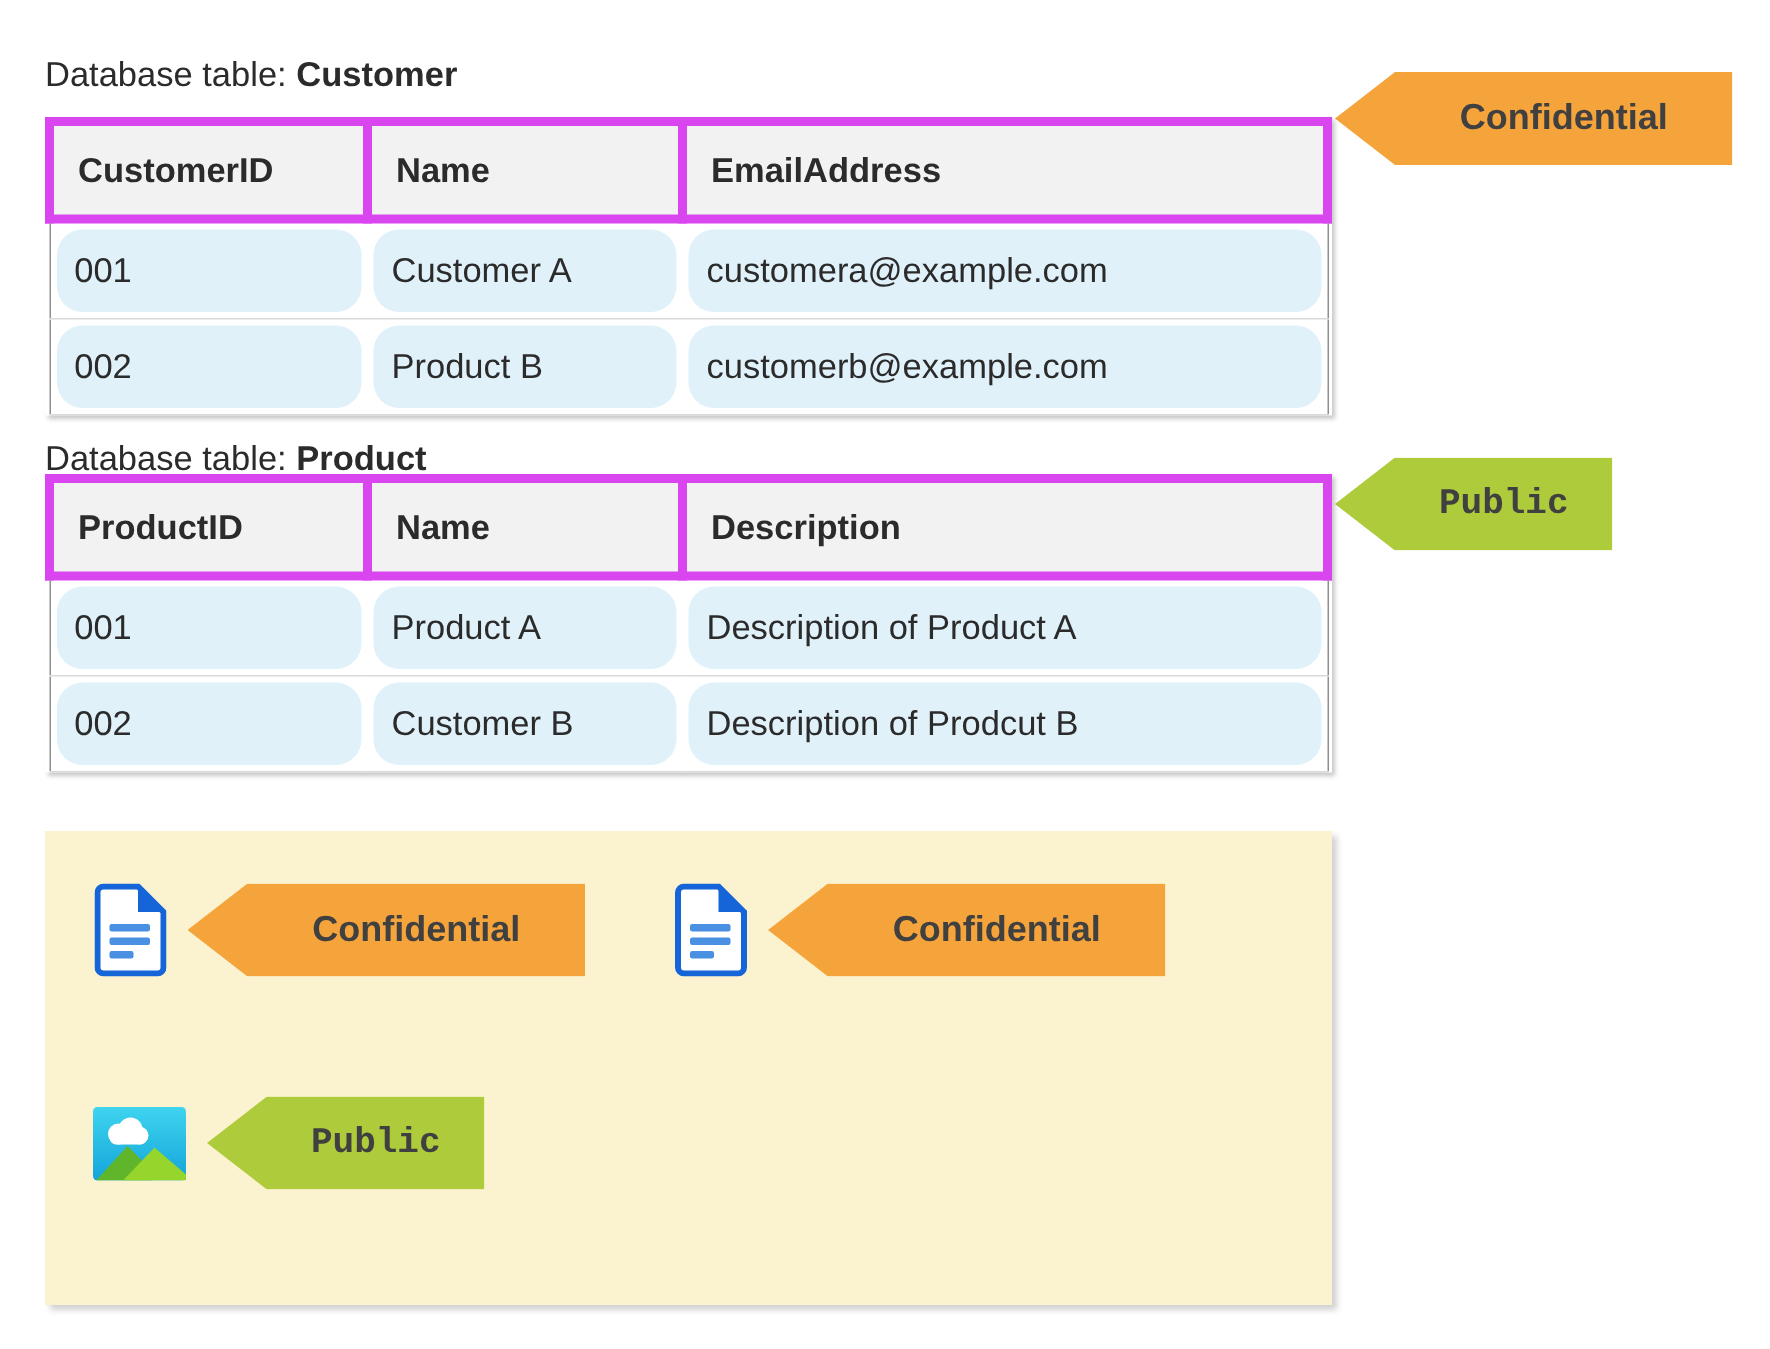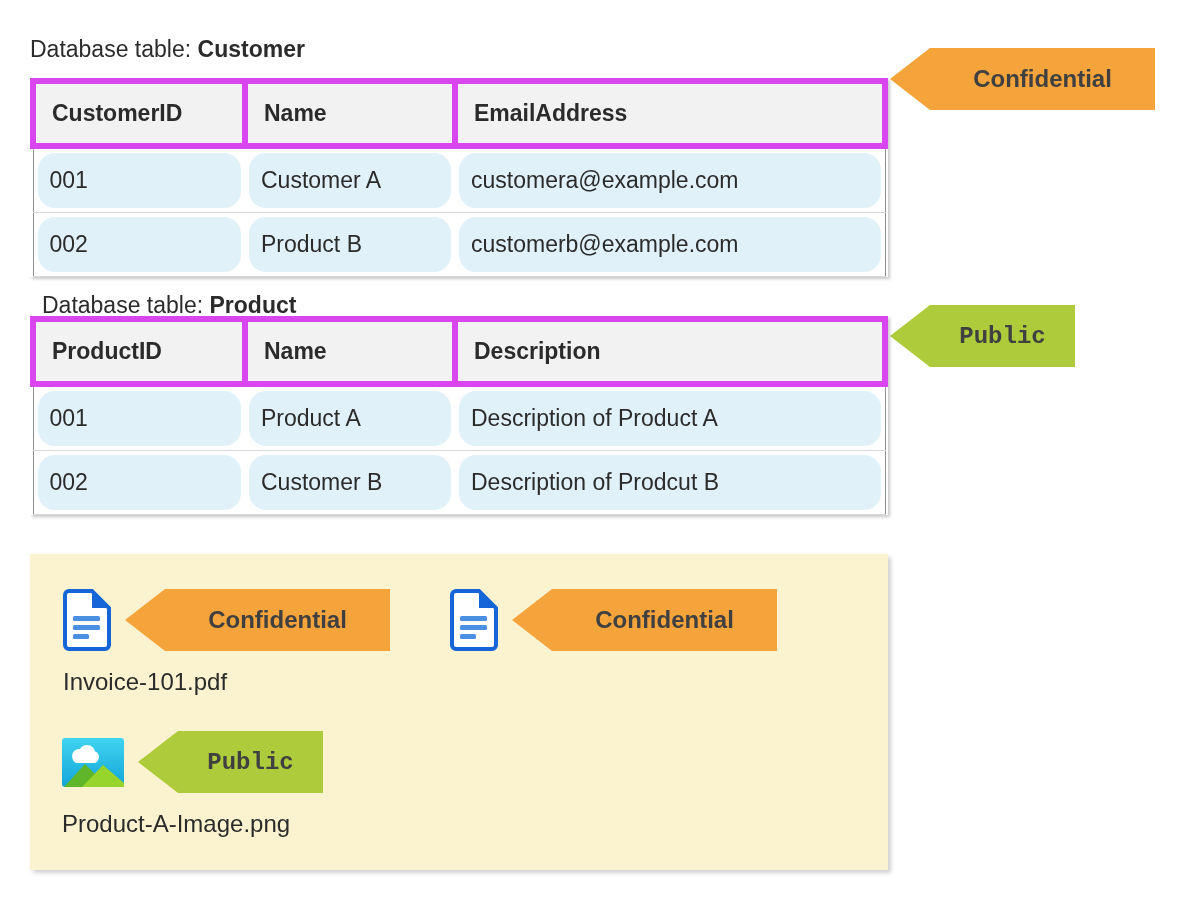--- a/index.html
+++ b/index.html
@@ -6,21 +6,21 @@
   .canvas {
     position:relative; width:1180px; height:899px; overflow:hidden;
     background:#ffffff; color:#2b2b2b;
     font-family:"Liberation Sans", sans-serif;
   }
 
   
   .section-title { position:absolute; left:30px; font-size:23px; color:#2b2b2b;text-align:center; }
   .section-title .bold { font-weight:700; }
   .title-customer { top:36px; }
-  .title-product  { top:292px;margin-left:12px; }
+  .title-product  { top:292px; }
 
   
   .dbtable {
     position:absolute; left:30px; width:858px;
     border-collapse:collapse; table-layout:fixed;
     background:#ffffff; border:1px solid #8f8f8f;
     box-shadow:2px 2px 3px rgba(0,0,0,0.22);
     font-size:23px;
   }
   .table-customer { top:78px; }
@@ -166,21 +166,20 @@
             <path d="M29 2 L46 19 H29 Z" fill="#1565D8"></path>
             <rect x="10" y="27" width="27" height="5" rx="1.5" fill="#4A90E2"></rect>
             <rect x="10" y="36" width="27" height="5" rx="1.5" fill="#4A90E2"></rect>
             <rect x="10" y="45" width="16" height="5" rx="1.5" fill="#4A90E2"></rect>
           </svg>
         </span>
         <div class="tag tag-confidential">
           <span>Confidential</span>
         </div>
       </div>
-      <div class="filename">Invoice-101.pdf</div>
     </div>
 
     <div class="file-entry entry-2">
       <div class="file-head">
         <span class="icon-doc">
           <svg width="48" height="62" viewBox="0 0 48 62">
             <path d="M6 2 H29 L46 19 V56 a4 4 0 0 1 -4 4 H6 a4 4 0 0 1 -4 -4 V6 a4 4 0 0 1 4 -4 Z" fill="#ffffff" stroke="#1565D8" stroke-width="4"></path>
             <path d="M29 2 L46 19 H29 Z" fill="#1565D8"></path>
             <rect x="10" y="27" width="27" height="5" rx="1.5" fill="#4A90E2"></rect>
             <rect x="10" y="36" width="27" height="5" rx="1.5" fill="#4A90E2"></rect>
@@ -211,17 +210,16 @@
               <circle cx="25" cy="15" r="8"></circle>
               <circle cx="31" cy="19" r="6"></circle>
               <rect x="11" y="16" width="25" height="9" rx="4.5"></rect>
             </g>
           </svg>
         </span>
         <div class="tag tag-public">
           <span>Public</span>
         </div>
       </div>
-      <div class="filename">Product-A-Image.png</div>
     </div>
 
   </div>
 </div>
 
 </body></html>

